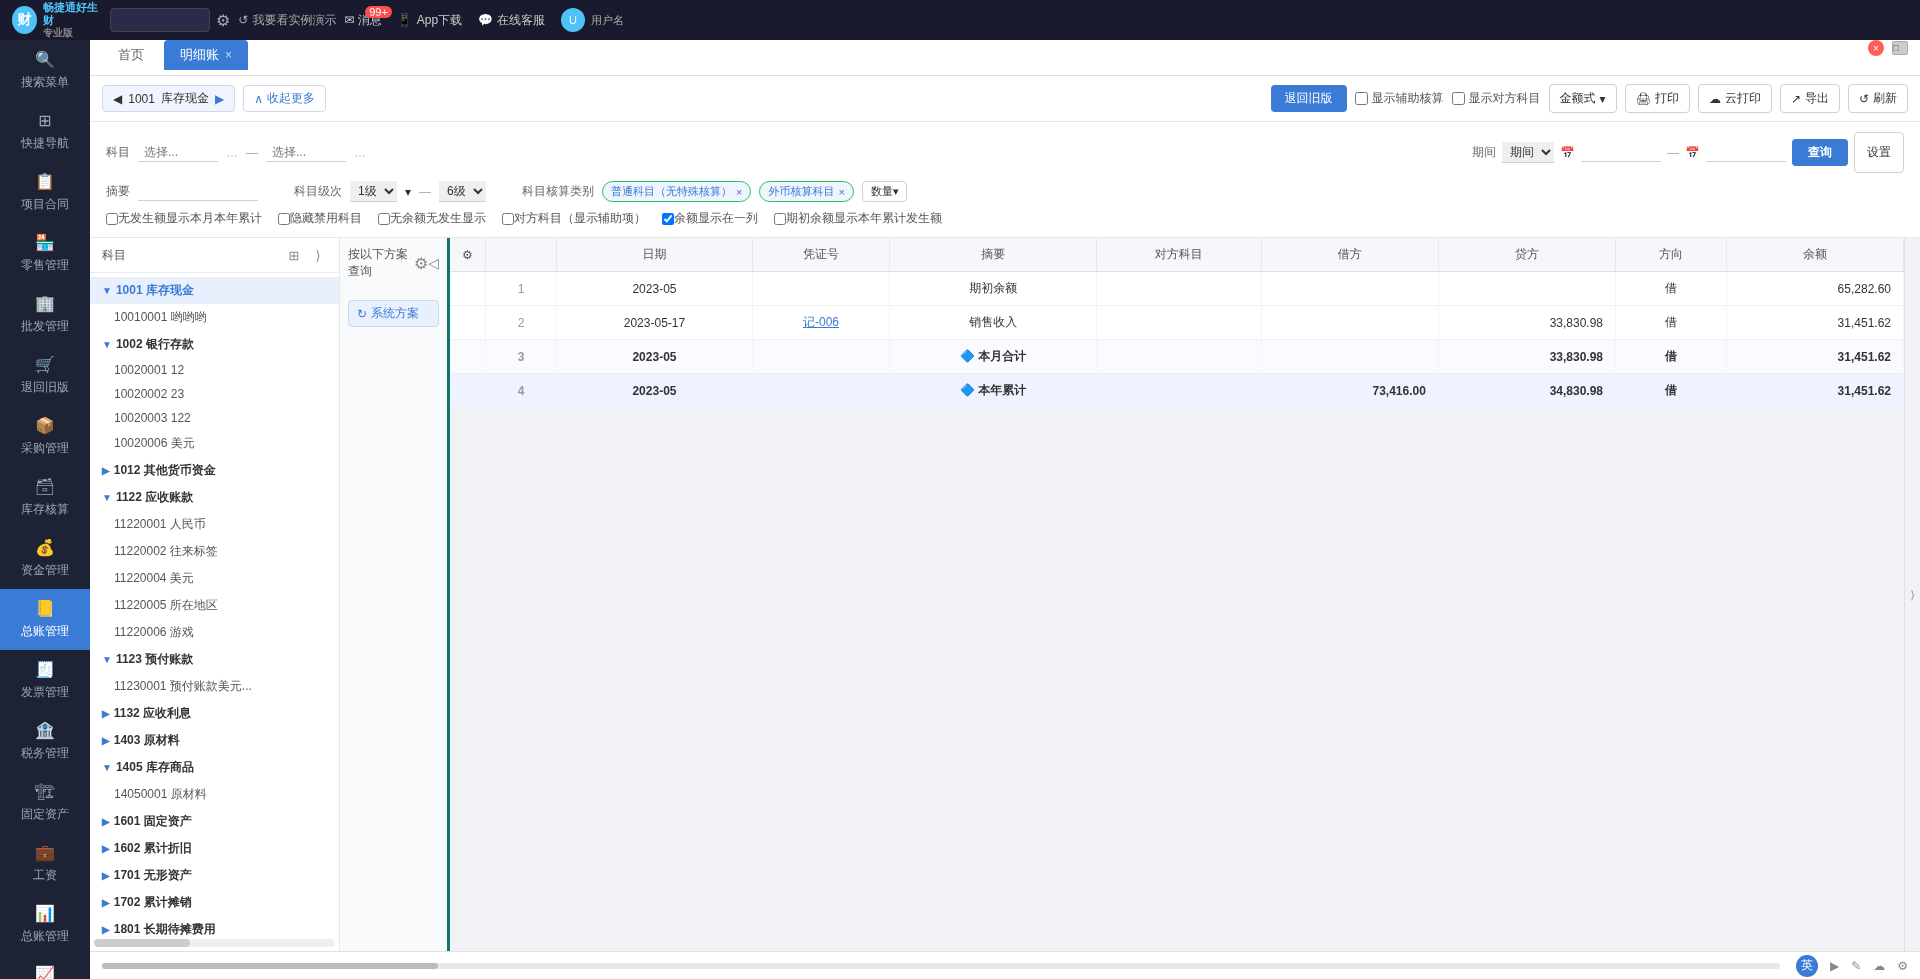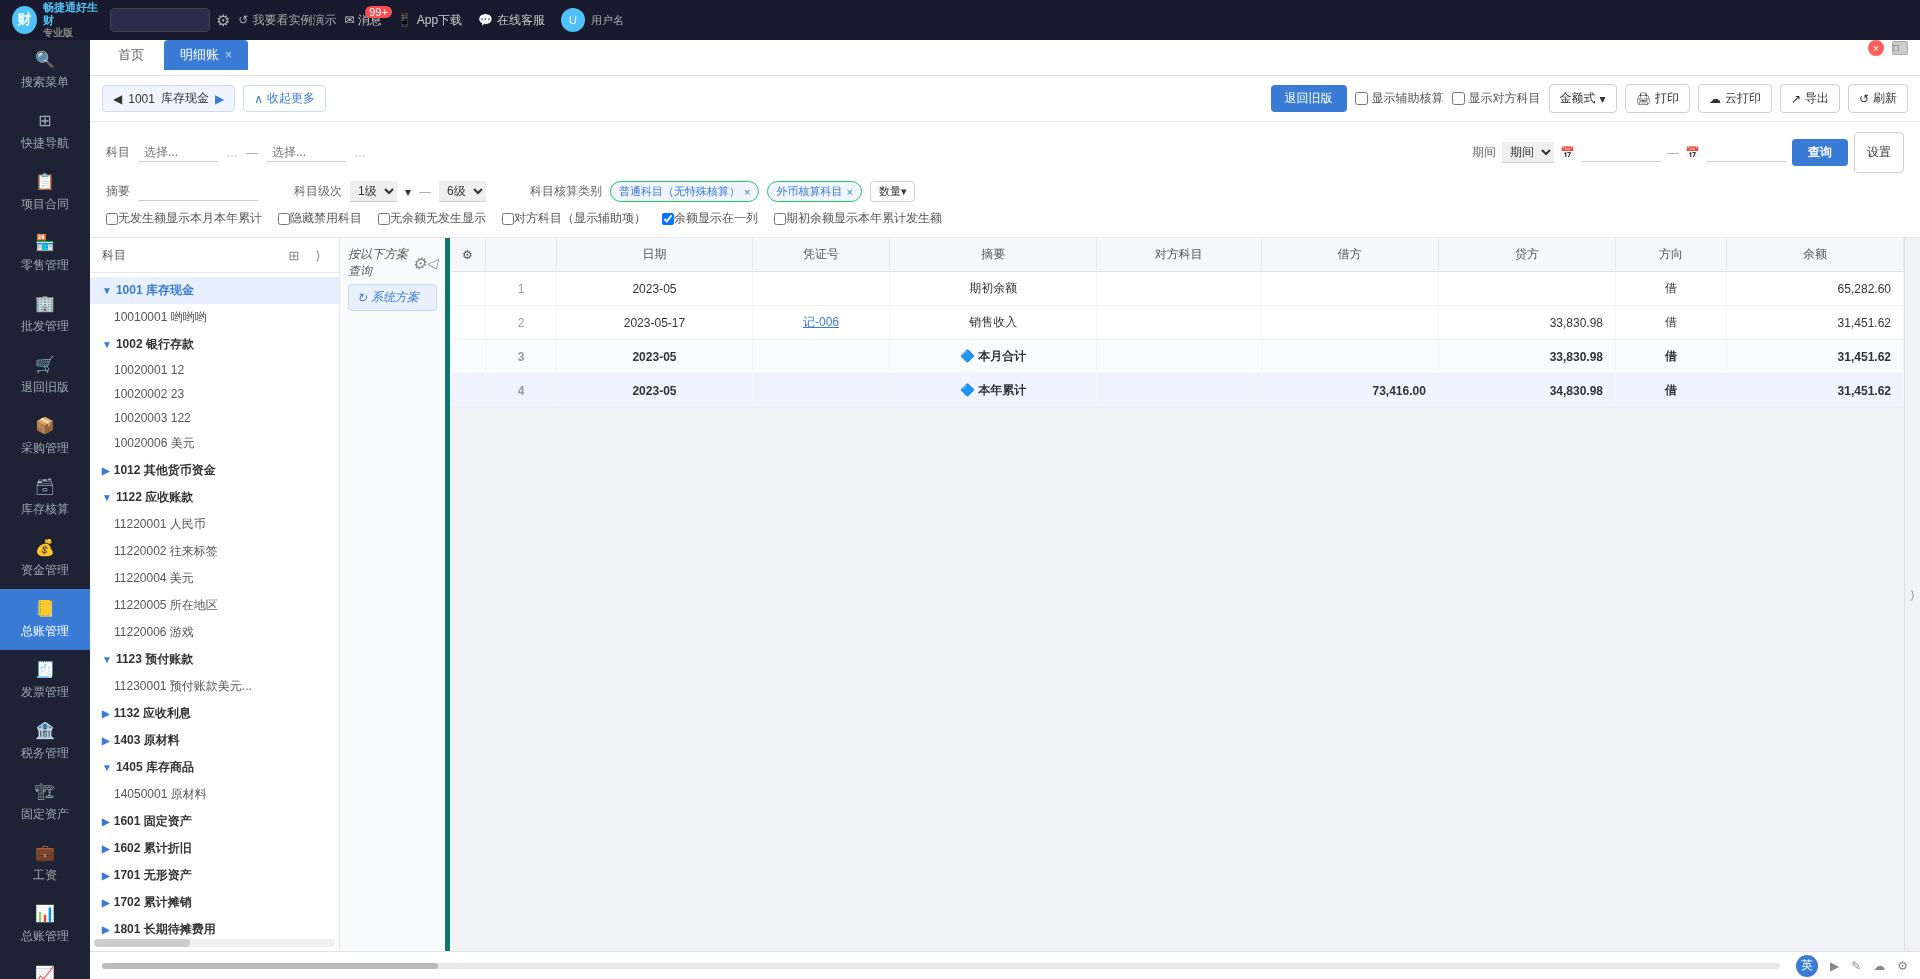--- a/index.html
+++ b/index.html
@@ -75,21 +75,21 @@
     .tree-body { flex: 1; overflow-y: auto; padding: 4px 0; }
     .tree-item { padding: 5px 12px; cursor: pointer; display: flex; align-items: center; gap: 4px; font-size: 12px; color: #333; white-space: nowrap; overflow: hidden; text-overflow: ellipsis; }
     .tree-item.active { background: #e8f0fe; color: #3a7bd5; font-weight: bold; }
     .tree-item.parent { font-weight: bold; }
     .tree-item.child { padding-left: 24px; color: #555; font-weight: normal; }
     .tree-toggle { color: #3a7bd5; font-size: 10px; }
     .tree-scrollbar { height: 8px; background: #f0f0f0; margin: 4px; border-radius: 4px; overflow: hidden; }
     .tree-scrollbar-inner { height: 100%; width: 40%; background: #ccc; border-radius: 4px; }
 
     
-    .query-panel { width: 110px; background: #f9fafb; border-right: 5px solid #0f766e; display: flex; flex-direction: column; padding: 8px; gap: 4px; font-style: italic; }
+    .query-panel { width: 110px; background: #f9fafb; border-right: 3px solid #0f766e; display: flex; flex-direction: column; padding: 8px; gap: 20px; }
     .query-panel-header { display: flex; align-items: center; justify-content: space-between; }
     .query-title { font-size: 12px; color: #555; }
     .query-toggle { cursor: pointer; color: #888; font-size: 14px; }
     .query-scheme { display: flex; align-items: center; gap: 4px; background: #e8f0fe; border: 1px solid #c8d8f8; border-radius: 4px; padding: 4px 8px; cursor: pointer; font-size: 12px; color: #3a7bd5; }
 
     
     .table-area { flex: 1; overflow: auto; display: flex; flex-direction: column; }
     .data-table { width: 100%; border-collapse: collapse; background: #fff; }
     .data-table th { background: #f5f7fa; padding: 8px 12px; text-align: center; font-size: 12px; color: #555; font-weight: normal; border-bottom: 1px solid #e0e0e0; border-right: 1px solid #e8e8e8; white-space: nowrap; position: sticky; top: 0; }
     .data-table td { padding: 8px 12px; text-align: center; font-size: 12px; color: #333; border-bottom: 1px solid #f0f0f0; border-right: 1px solid #f5f5f5; }
@@ -324,21 +324,21 @@
           <span class="filter-label">科目级次</span>
           <select class="period-select">
             <option>1级</option>
           </select>
           <span>▾</span>
           <span class="filter-divider">—</span>
           <select class="period-select">
             <option>6级</option>
           </select>
         </div>
-        <div class="filter-section" style="margin-left:28px;">
+        <div class="filter-section" style="margin-left:20px;">
           <span class="filter-label">科目核算类别</span>
           <div class="filter-tag">
             <span>普通科目（无特殊核算）</span>
             <span class="remove">×</span>
           </div>
           <div class="filter-tag">
             <span>外币核算科目</span>
             <span class="remove">×</span>
           </div>
           <div class="btn-dropdown" style="font-size:11px;padding:2px 8px;">

